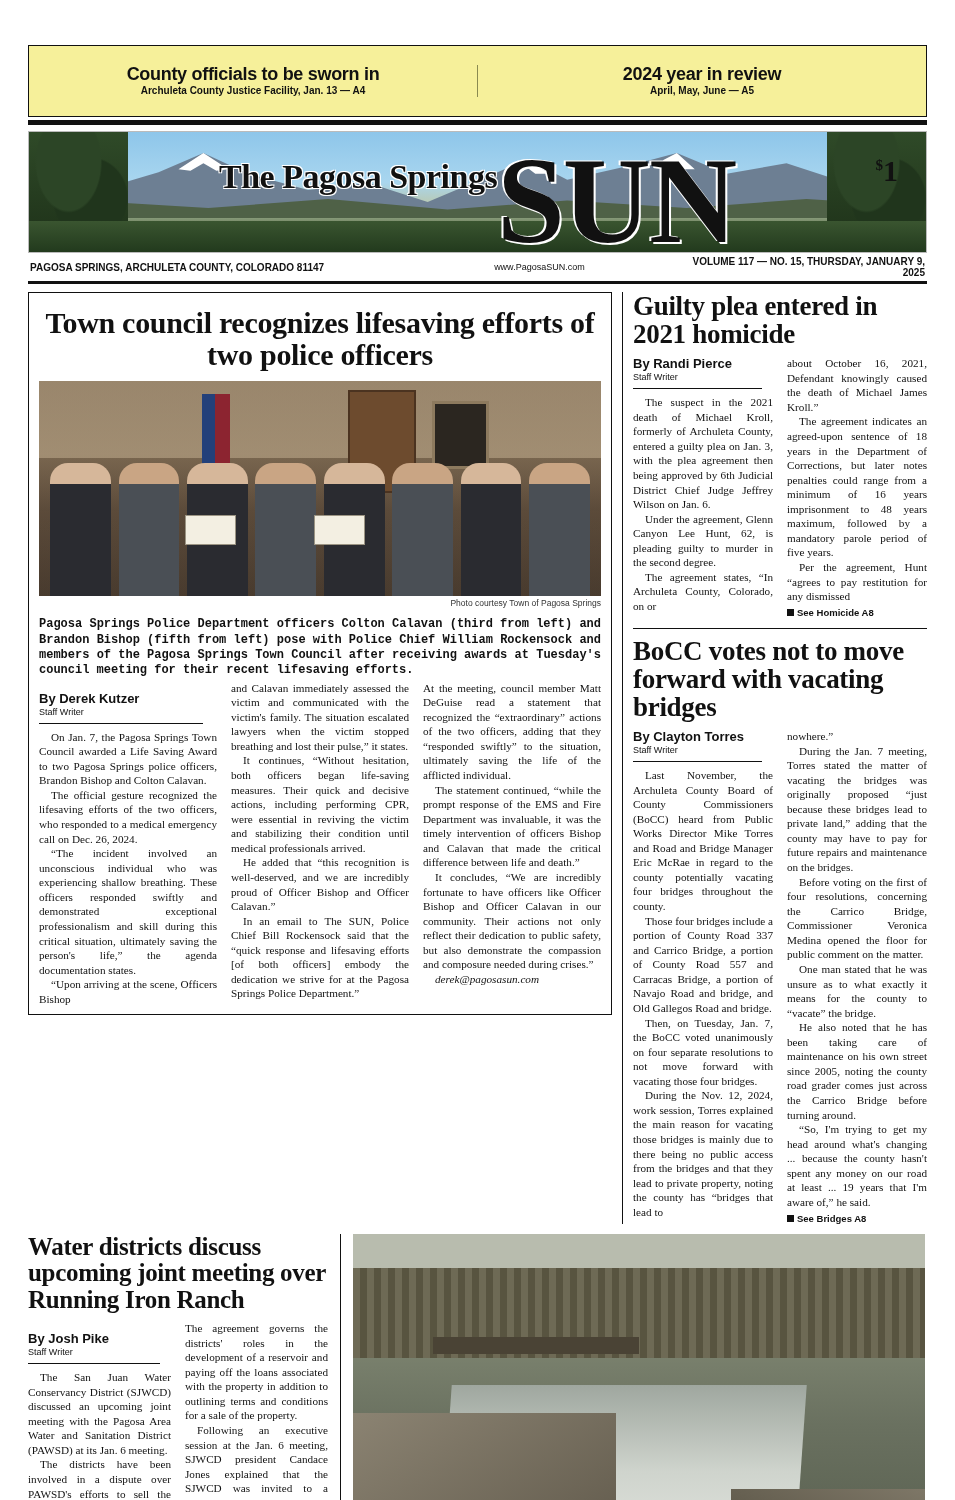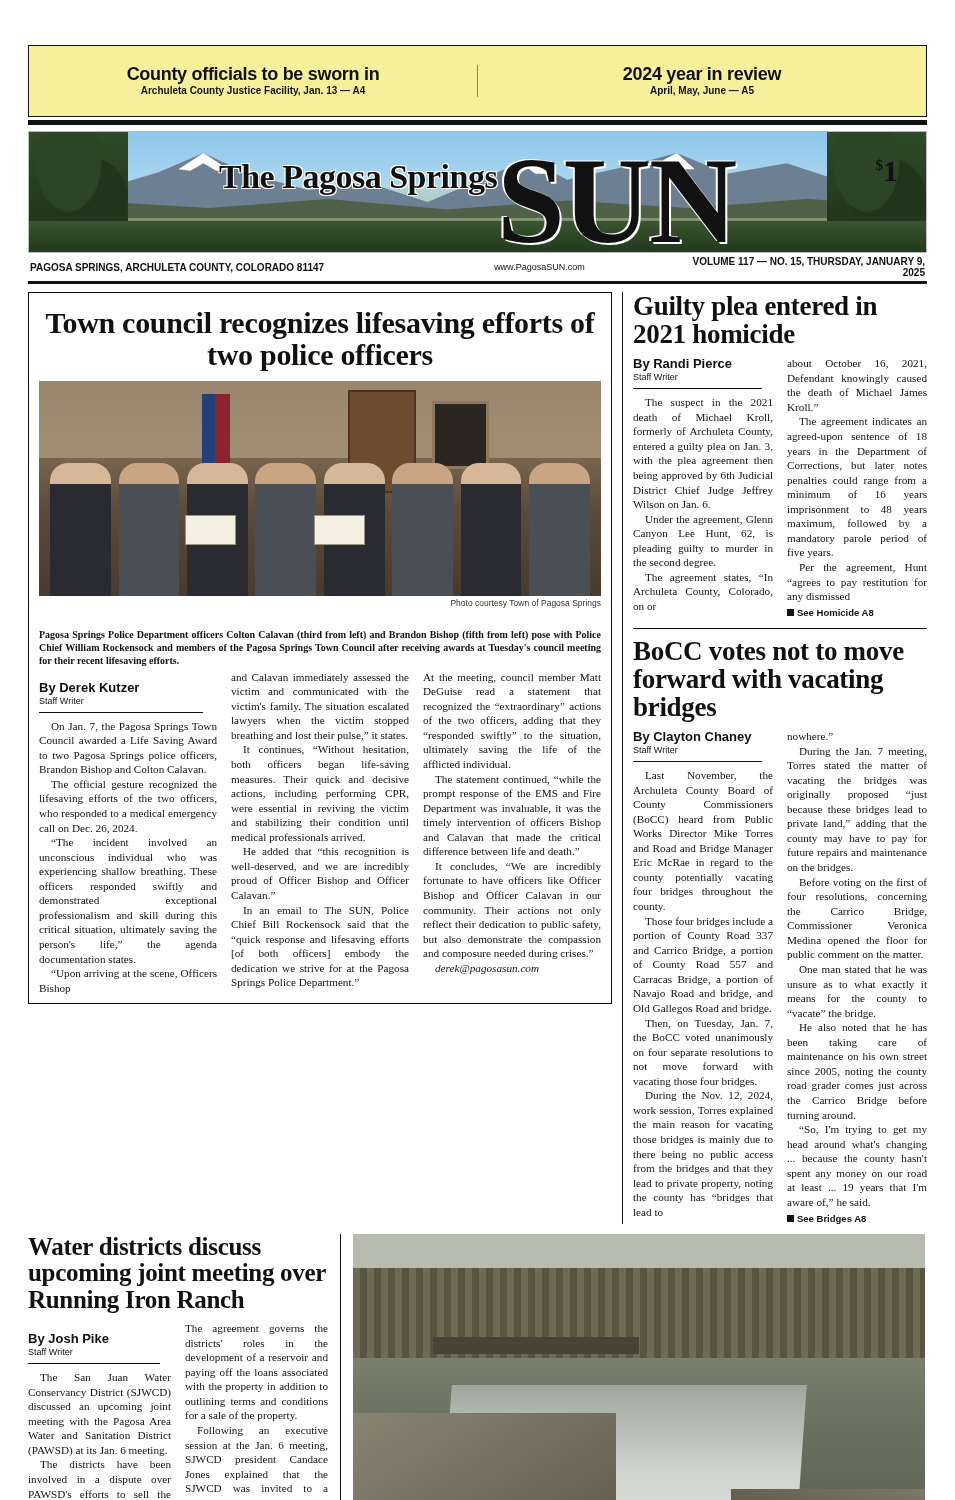--- a/index.html
+++ b/index.html
@@ -122,23 +122,23 @@
   .photo-lead .cert { position:absolute; width:9%; height:14%; background:#f3efe2; border:1px solid #9b9483; }
   .photo-lead .flag { position:absolute; left:29%; top:6%; width:5%; height:40%; background:linear-gradient(to right,#23407a 0 45%,#8c2430 45% 100%); }
   .photo-lead .door { position:absolute; left:55%; top:4%; width:12%; height:48%; background:#6d4b2e; border:2px solid #4b3320; }
   .photo-lead .frame { position:absolute; left:70%; top:9%; width:10%; height:32%; background:#2b2620; border:3px solid #8d7a5e; }
 
   .credit {
     text-align:right; font-family:"Liberation Sans", sans-serif;
     font-size:8.5px; margin-top:2px; color:#333;
   }
   .caption {
-    font-family:Liberation Serif, serif;
-    font-size:10px; font-weight:bold; line-height:1.28;
-    margin-top:21px; text-align:justify;
+    font-family:Liberation Mono, monospace;
+    font-size:12px; font-weight:bold; line-height:1.28;
+    margin-top:9px; text-align:justify;
   }
 
   .byline { font-family:"Liberation Sans", sans-serif; font-weight:bold; font-size:13px; margin-top:12px;}
   .byrole { font-family:"Liberation Sans", sans-serif; font-size:9px; margin-top:1px; }
   .byrule { border-top:1px solid #111; margin:6px 0 6px 0; width:92%; }
   .body-txt p {
     margin:0; text-indent:12px; text-align:justify;
     font-size:11.2px; line-height:1.30; hyphens:auto;
   }
   .body-txt p.noind { text-indent:0; }
@@ -307,21 +307,21 @@
           </div>
         </div>
       </div>
 
       <hr class="sep">
 
       <div>
         <div class="hed-r">BoCC votes not to move forward with vacating bridges</div>
         <div class="bodyflow">
           <div>
-            <div class="byline" style="margin-top:2px">By Clayton Chaney</div>
+            <div class="byline" style="margin-top:2px">By Clayton Torres</div>
             <div class="byrole">Staff Writer</div>
             <div class="byrule"></div>
             <div class="body-txt">
               <p>Last November, the Archuleta County Board of County Commissioners (BoCC) heard from Public Works Director Mike Torres and Road and Bridge Manager Eric McRae in regard to the county potentially vacating four bridges throughout the county.</p>
               <p>Those four bridges include a portion of County Road 337 and Carrico Bridge, a portion of County Road 557 and Carracas Bridge, a portion of Navajo Road and bridge, and Old Gallegos Road and bridge.</p>
               <p>Then, on Tuesday, Jan. 7, the BoCC voted unanimously on four separate resolutions to not move forward with vacating those four bridges.</p>
               <p>During the Nov. 12, 2024, work session, Torres explained the main reason for vacating those bridges is mainly due to there being no public access from the bridges and that they lead to private property, noting the county has “bridges that lead to</p>
             </div>
           </div>
           <div>

